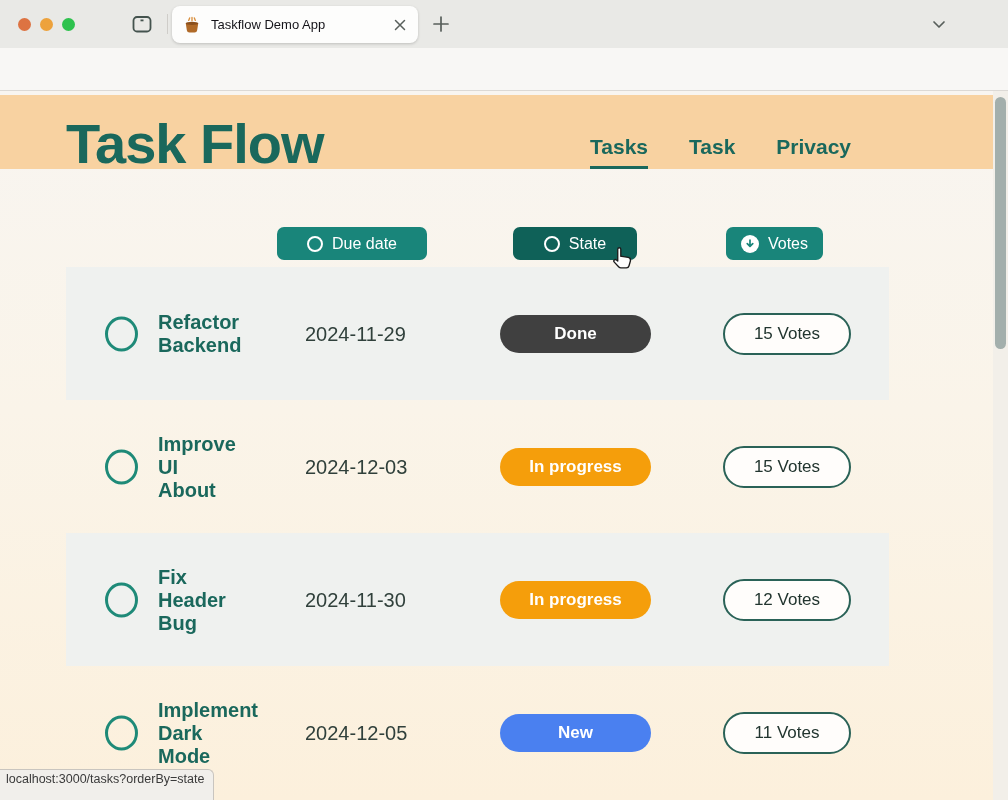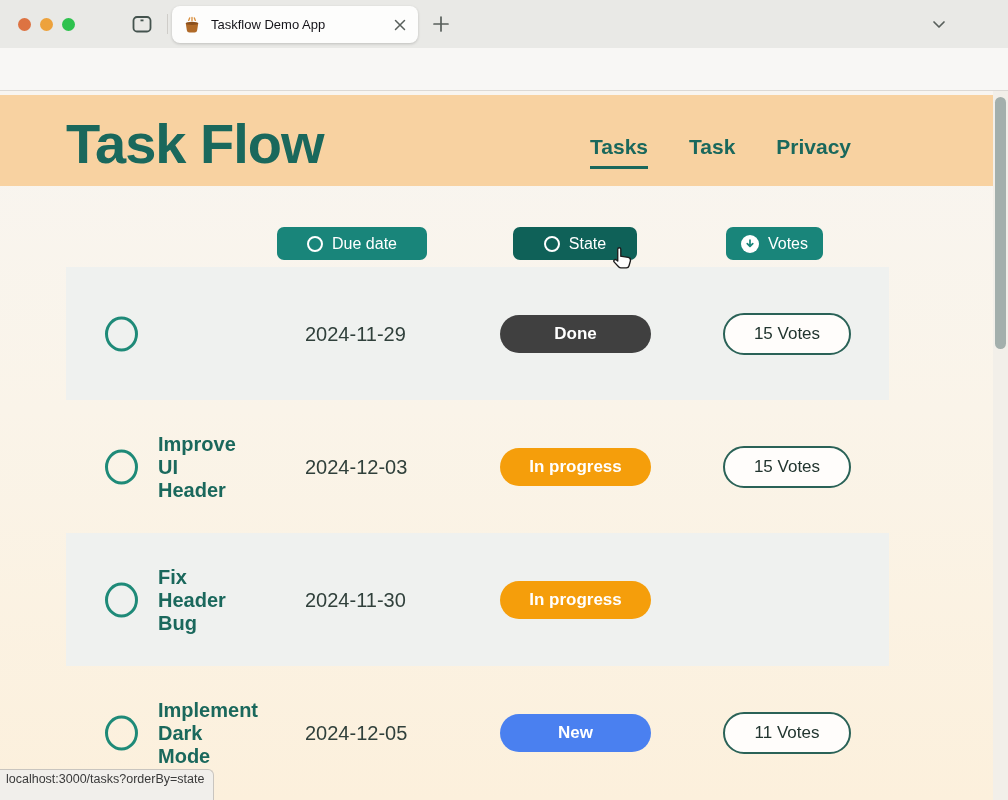--- a/index.html
+++ b/index.html
@@ -29,21 +29,21 @@
           display:flex;align-items:center;padding:0 8px 0 12px;box-sizing:border-box;gap:8px;}
   .urltext{font-size:15px;white-space:nowrap;overflow:hidden;flex:1;}
   .urlhost{color:#1f2b27;font-weight:700;}
   .urlrest{color:#5c6661;font-weight:400;}
   .toolicon{position:absolute;top:58px;width:24px;height:24px;display:flex;align-items:center;justify-content:center;}
   .extletter{font-weight:800;font-size:19px;line-height:22px;}
 
   
   .page{position:absolute;left:0;top:91px;width:1008px;height:709px;overflow:hidden;
         background:linear-gradient(180deg,#f8f5f1 0%,#faf4e9 45%,#fcf0dc 100%);}
-  .siteheader{position:absolute;left:0;top:4px;width:1008px;height:91px;background:#f8d2a1;}
+  .siteheader{position:absolute;left:0;top:4px;width:1008px;height:74px;background:#f8d2a1;}
   .sitetitle{position:absolute;left:66px;top:16px;font-size:56px;font-weight:700;color:#1a685c;letter-spacing:-1px;}
   .sitenav{position:absolute;left:590px;top:40px;display:flex;gap:41px;}
   .navitem{font-size:21px;font-weight:700;color:#1a685c;padding-bottom:7px;white-space:nowrap;}
   .navitem.active{border-bottom:3px solid #1a685c;}
 
   
   .sortbtn{position:absolute;top:136px;height:33px;background:#19857a;border-radius:7px;color:#fff;
            display:flex;align-items:center;justify-content:center;gap:9px;font-size:16px;font-weight:500;box-sizing:border-box;}
   .sortbtn.hovered{background:#0f6158;}
   .sortbtn.hovered .lbl{}
@@ -260,38 +260,40 @@
             <path d="M7 2.5v7M3.8 6.5L7 9.7l3.2-3.2" fill="none" stroke="#19857a" stroke-width="2" stroke-linecap="round" stroke-linejoin="round"></path>
           </svg>
       </span>
       <span class="lbl">Votes</span>
     </div>
 
     <div class="rows">
 
       <div class="row shaded">
         <span class="ring"></span>
+        <span class="ttl">Refactor Backend</span>
         <span class="due">2024-11-29</span>
         <span class="state" style="background: #404040;">Done</span>
         <span class="votes">15 Votes</span>
       </div>
 
       <div class="row">
         <span class="ring"></span>
-        <span class="ttl">Improve UI Header</span>
+        <span class="ttl">Improve UI About</span>
         <span class="due">2024-12-03</span>
         <span class="state" style="background: rgb(245, 158, 11);">In progress</span>
         <span class="votes">15 Votes</span>
       </div>
 
       <div class="row shaded">
         <span class="ring"></span>
         <span class="ttl">Fix Header Bug</span>
         <span class="due">2024-11-30</span>
         <span class="state" style="background: rgb(245, 158, 11);">In progress</span>
+        <span class="votes">12 Votes</span>
       </div>
 
       <div class="row">
         <span class="ring"></span>
         <span class="ttl">Implement Dark Mode</span>
         <span class="due">2024-12-05</span>
         <span class="state" style="background: rgb(74, 128, 240);">New</span>
         <span class="votes">11 Votes</span>
       </div>
 

